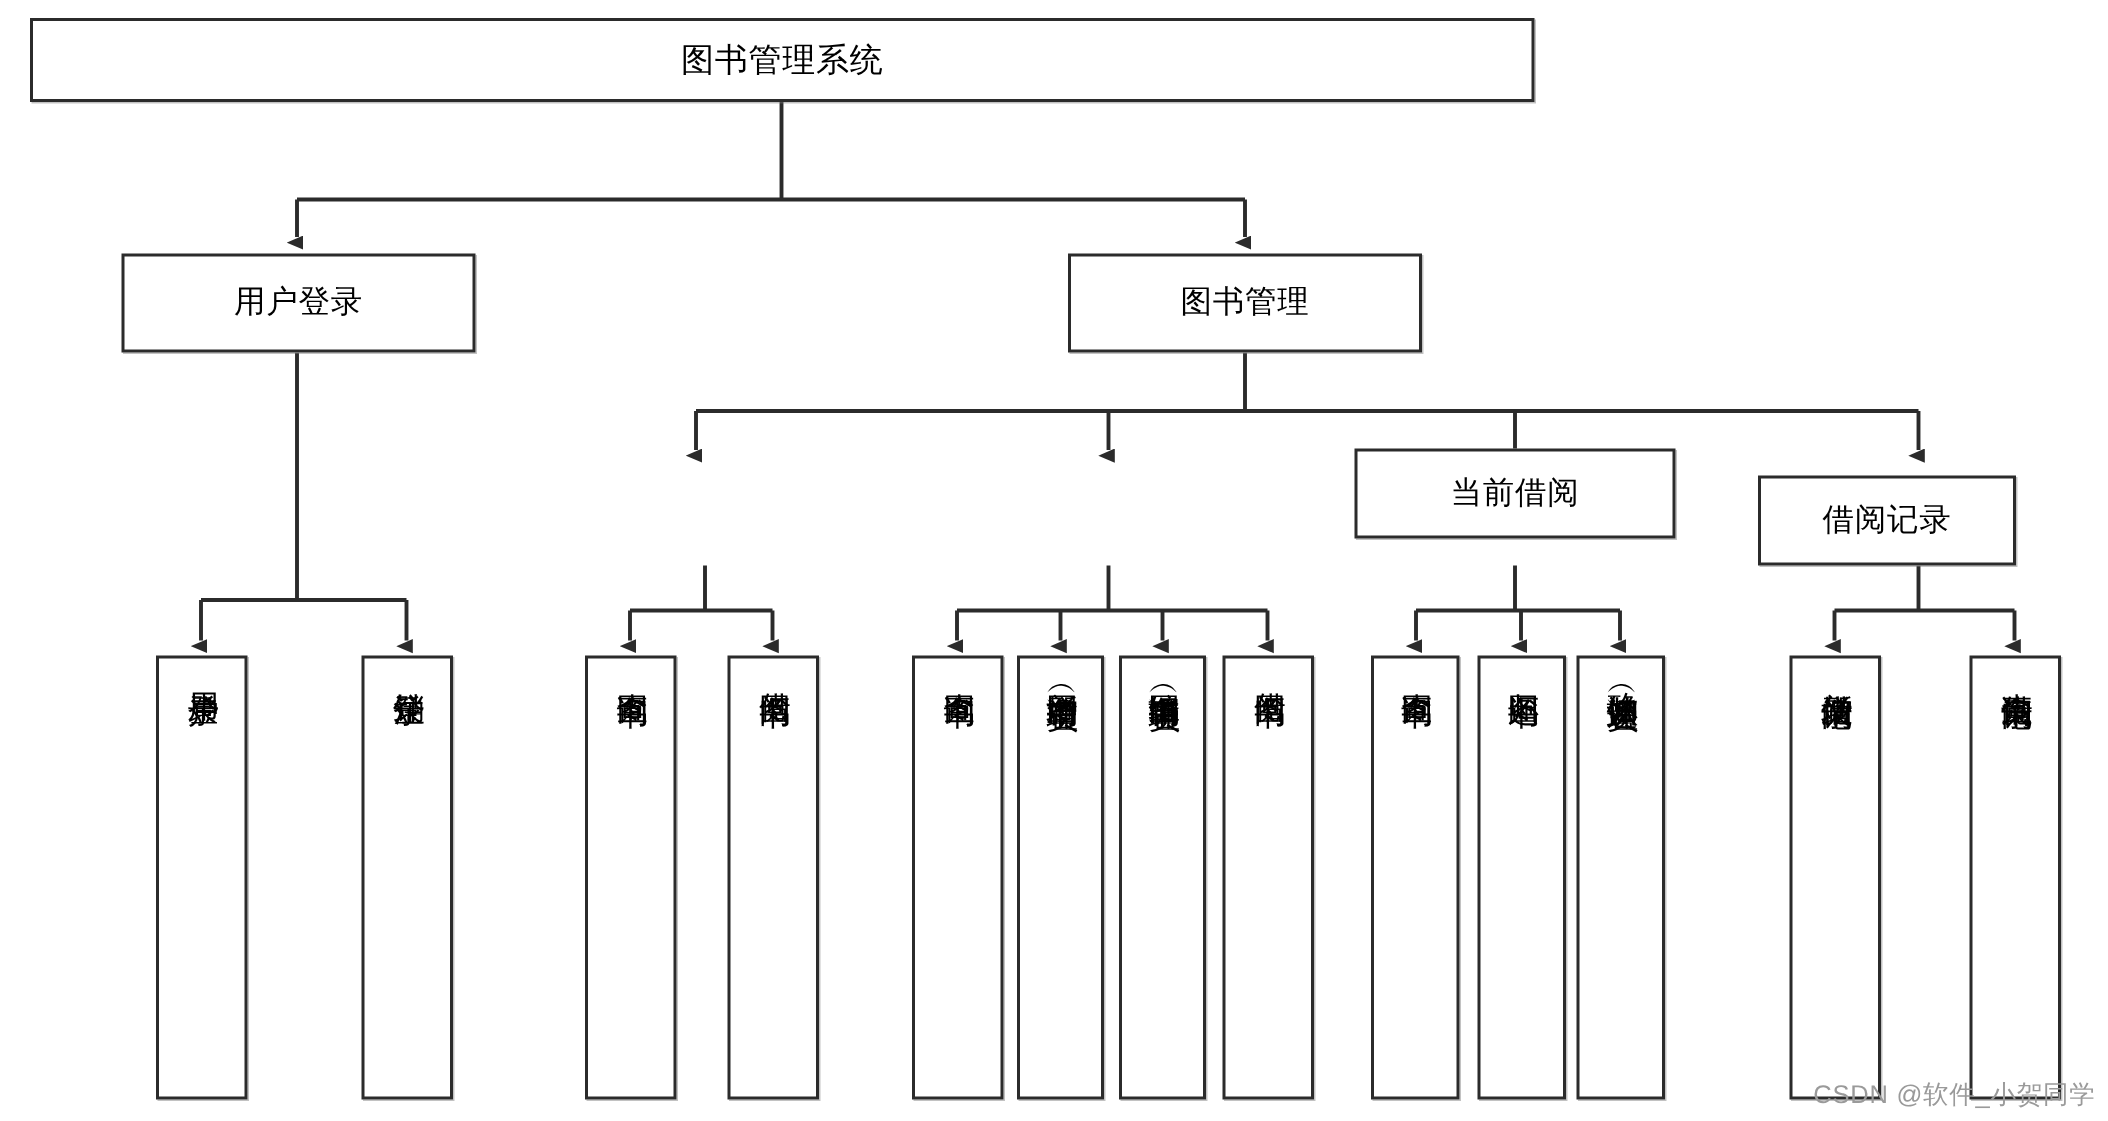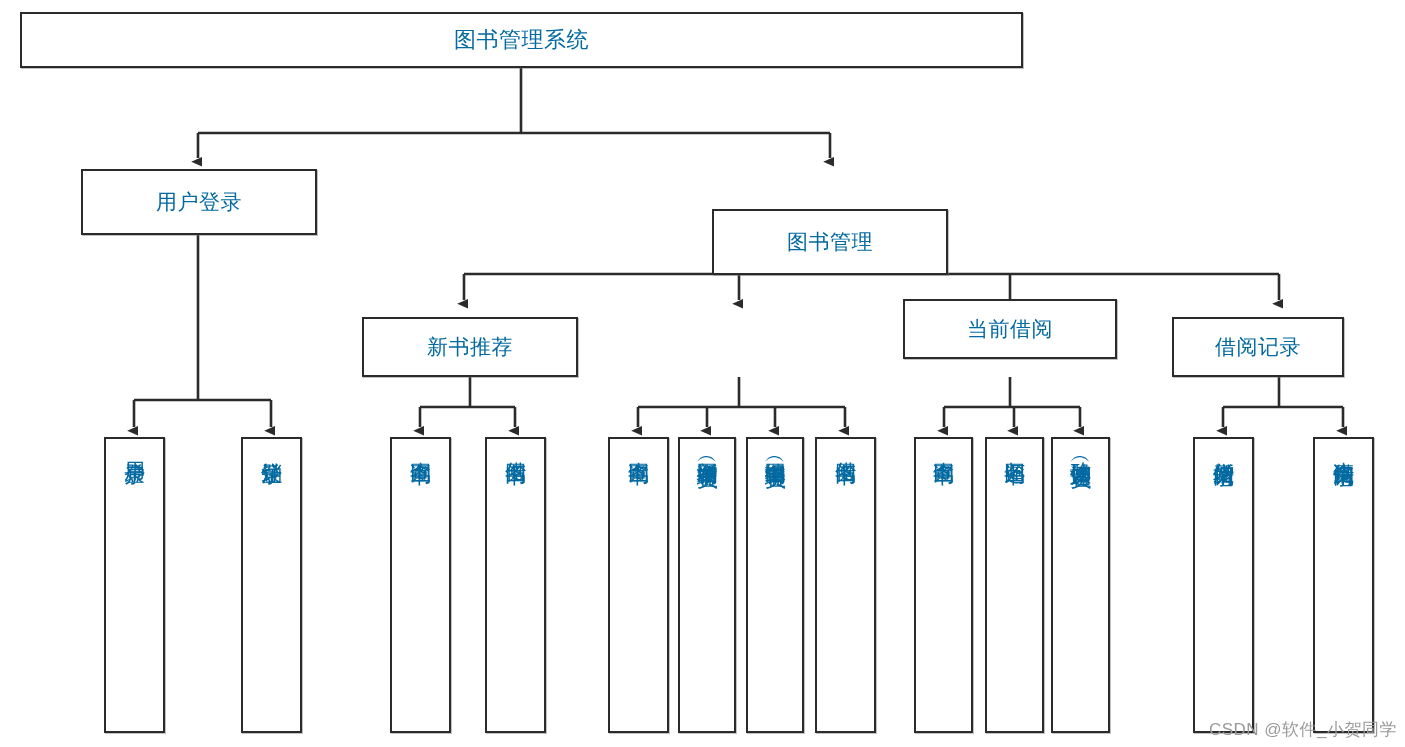--- a/index.html
+++ b/index.html
@@ -18,21 +18,21 @@
     overflow: hidden;
   }
   .node {
     position: absolute;
     box-sizing: border-box;
     border: 2px solid #2b2b2b;
     background: #ffffff;
     display: flex;
     align-items: center;
     justify-content: center;
-    color: #0369a1;
+    color: #000000;
     text-align: center;
     box-shadow: 1px 1px 0 rgba(120,120,120,0.45);
   }
   .node-h {
     font-size: 21px;
     line-height: 1.2;
     letter-spacing: 0.5px;
   }
   .node-root {
     font-size: 22px;
@@ -125,27 +125,24 @@
     </g>
   </svg>
 
   <div class="node node-h node-root" style="left:20px; top:12px; width:1003px; height:56px;">
     <span>图书管理系统</span>
   </div>
 
   <div class="node node-h" style="left:81px; top:169px; width:236px; height:66px;">
     <span>用户登录</span>
   </div>
-  <div class="node node-h" style="left:712px; top:169px; width:236px; height:66px;margin-top:40px;">
+  <div class="node node-h" style="left:712px; top:169px; width:236px; height:66px;">
     <span>图书管理</span>
   </div>
 
-  <div class="node node-h" style="left:362px; top:317px; width:216px; height:60px;">
-    <span>新书推荐</span>
-  </div>
   <div class="node node-h" style="left:903px; top:299px; width:214px; height:60px;">
     <span>当前借阅</span>
   </div>
   <div class="node node-h" style="left:1172px; top:317px; width:172px; height:60px;">
     <span>借阅记录</span>
   </div>
 
   <div class="node node-v" style="left:104px; top:437px; width:61px; height:296px;">
     <span>用户登录</span>
   </div>

